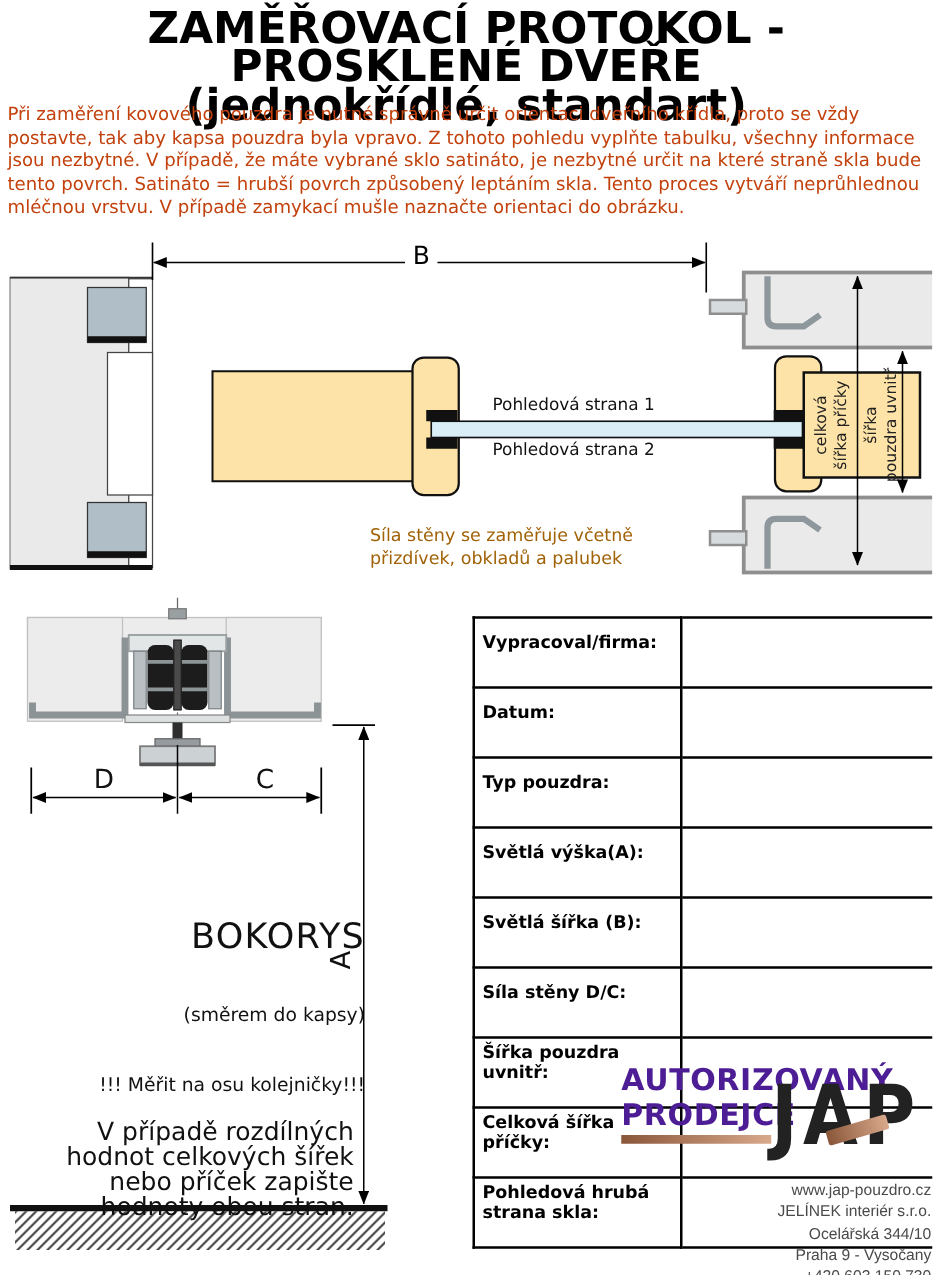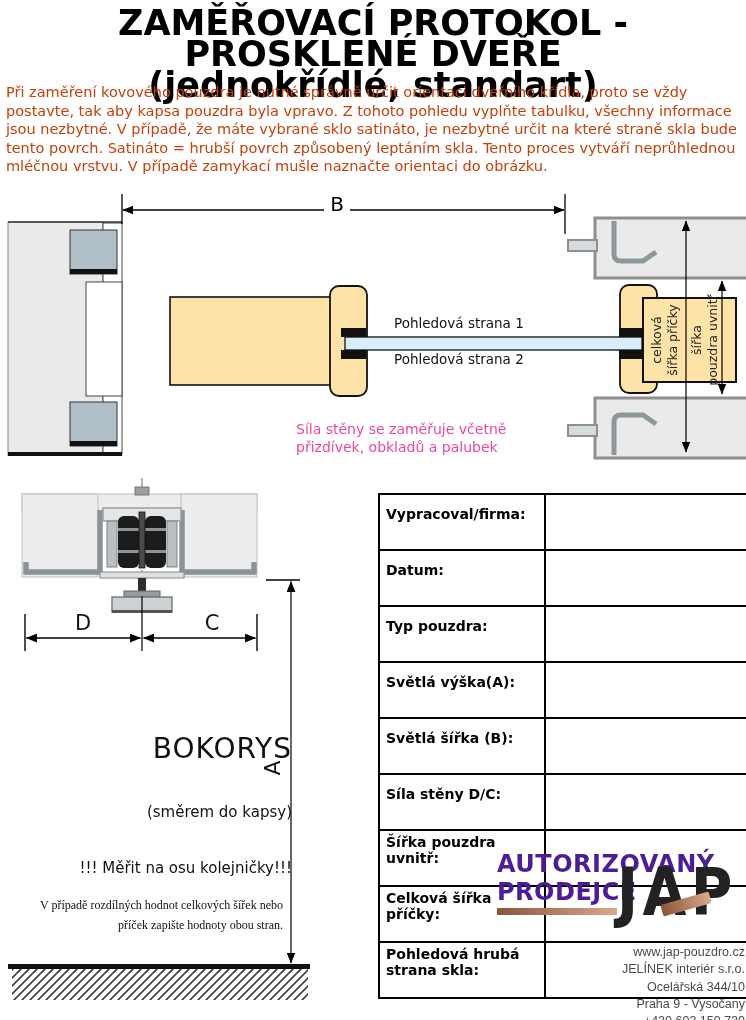--- a/index.html
+++ b/index.html
@@ -2,26 +2,26 @@
 <html><head>
 <meta charset="utf-8">
 <style>
   html,body{margin:0;padding:0;background:#fff;}
   .page{position:relative;width:746px;height:1020px;background:#ffffff;overflow:hidden;
         font-family:"DejaVu Sans",sans-serif;color:#000;}
   .title{position:absolute;top:8px;left:0;width:746px;text-align:center;
          font-weight:bold;font-size:35px;line-height:31px;color:#000;}
   .intro{position:absolute;top:83px;left:6px;width:736px;font-size:14.5px;line-height:18.6px;color:#c2410c;}
   svg.plan{position:absolute;top:190px;left:0;}
-  .red-note{position:absolute;left:296px;top:420px;font-size:14px;line-height:18px;color:#ec4899;}
+  .red-note{position:absolute;left:296px;top:420px;font-size:14px;line-height:18px;color:#a16207;}
   svg.side{position:absolute;top:478px;left:0;}
   .bok{position:absolute;left:0;top:731px;width:292px;text-align:right;color:#111;}
   .bok-title{font-size:28px;line-height:36px;letter-spacing:1px;}
   .bok-sub,.bok-warn{font-size:15px;line-height:19.5px;margin-top:36px;}
-  .bok-note{font-size:12px;line-height:20px;margin:17px auto 0;width:274px;font-family:Liberation Serif, serif;}
+  .bok-note{font-size:20px;line-height:20px;margin:17px auto 0;width:274px;}
   table.meas{position:absolute;left:378px;top:493px;width:359px;border-collapse:collapse;table-layout:fixed;}
   table.meas td{border:2px solid #000;vertical-align:middle;}
   td.lbl{width:155px;font-weight:bold;font-size:14px;line-height:16.5px;padding:2px 3px 18px 6px;height:34px;}
   td.val{width:200px;background:#fff;}
   .dealer{position:absolute;left:497px;top:851px;color:#4c1d95;font-weight:bold;
           font-size:24px;line-height:27.5px;letter-spacing:0.5px;}
   .dealer-bar{position:absolute;left:497px;top:908px;width:120px;height:7px;
           background:linear-gradient(90deg,#8a563a,#d9a98c);}
   .jap{position:absolute;left:617px;top:857px;font-size:66px;line-height:72px;font-weight:bold;
           letter-spacing:5px;color:#222;transform:scaleX(0.86);transform-origin:left top;}

